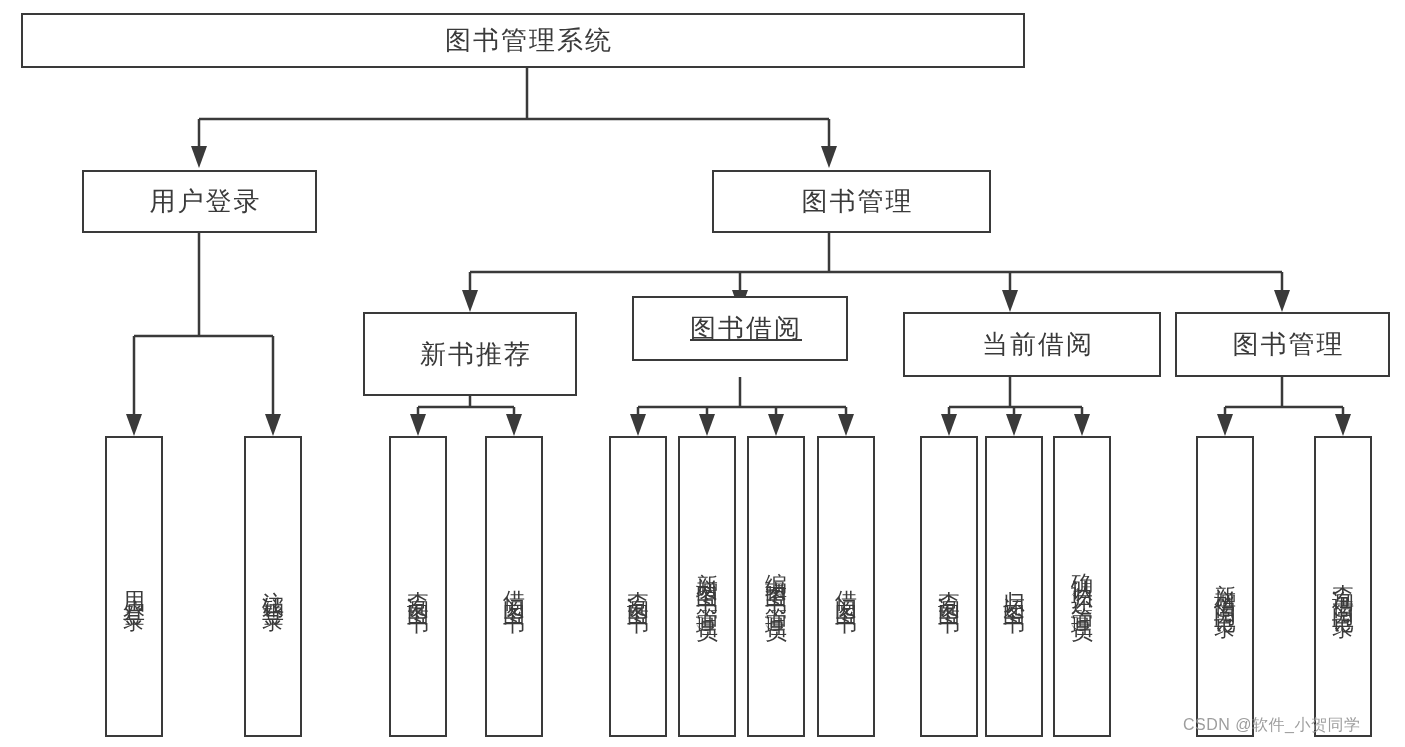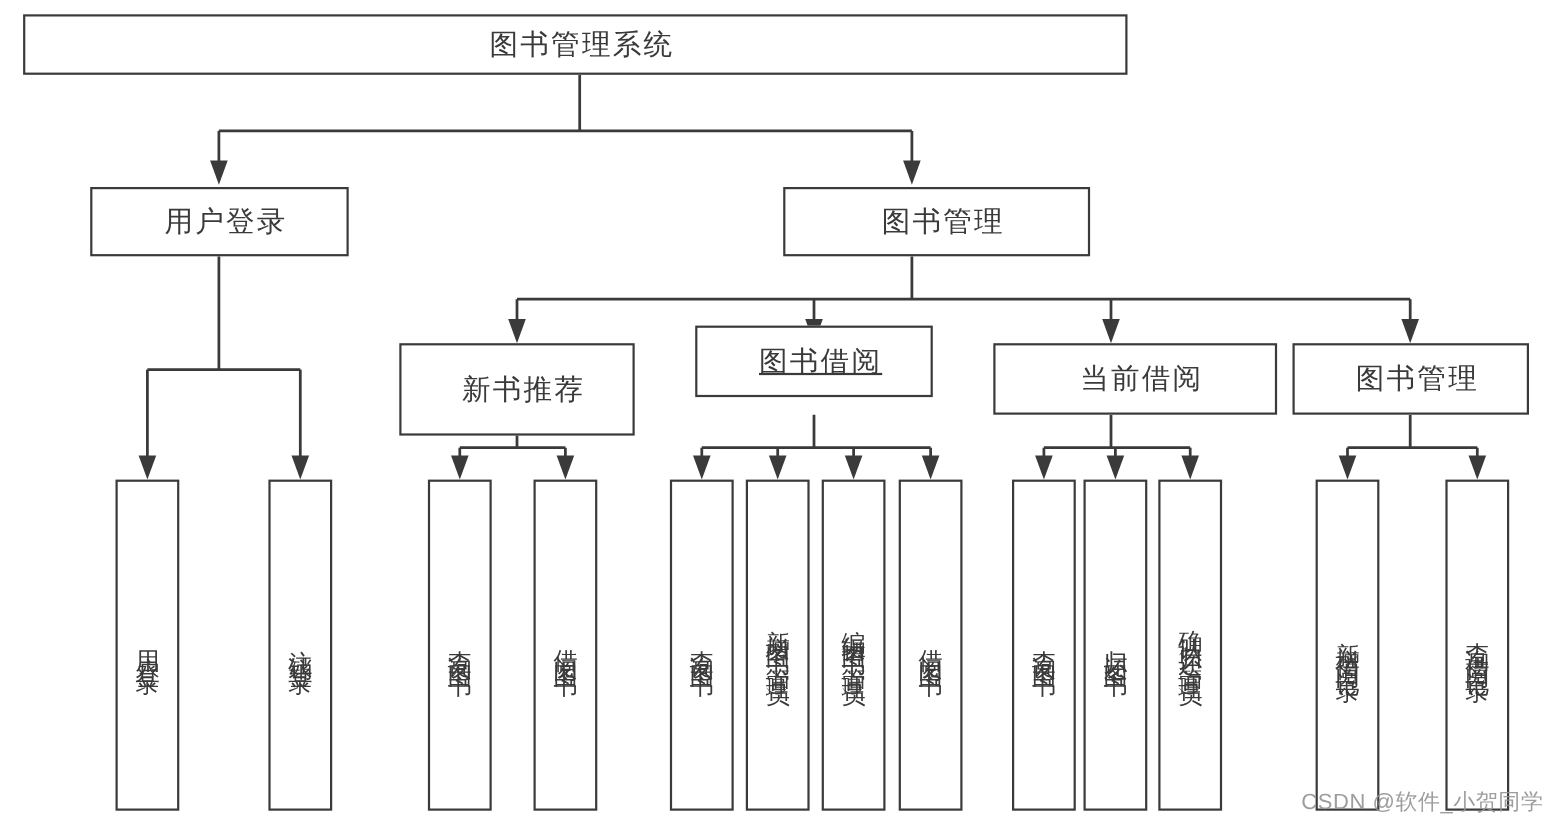--- a/index.html
+++ b/index.html
@@ -82,21 +82,21 @@
   .n-leaf-query-book-3     { left: 920px; }
   .n-leaf-return-book      { left: 985px; }
   .n-leaf-confirm-return   { left: 1053px; }
   .n-leaf-add-borrow-rec   { left: 1196px; }
   .n-leaf-query-borrow-rec { left: 1314px; }
   .watermark {
     position: absolute;
     left: 1183px;
     top: 715px;
     z-index: 3;
-    font-size: 20px;
+    font-size: 16px;
     color: var(--watermark);
     opacity: 0.92;
     white-space: nowrap;
     letter-spacing: 0.5px;
   }
 </style>
 </head>
 <body>
 
 <div class="canvas">

